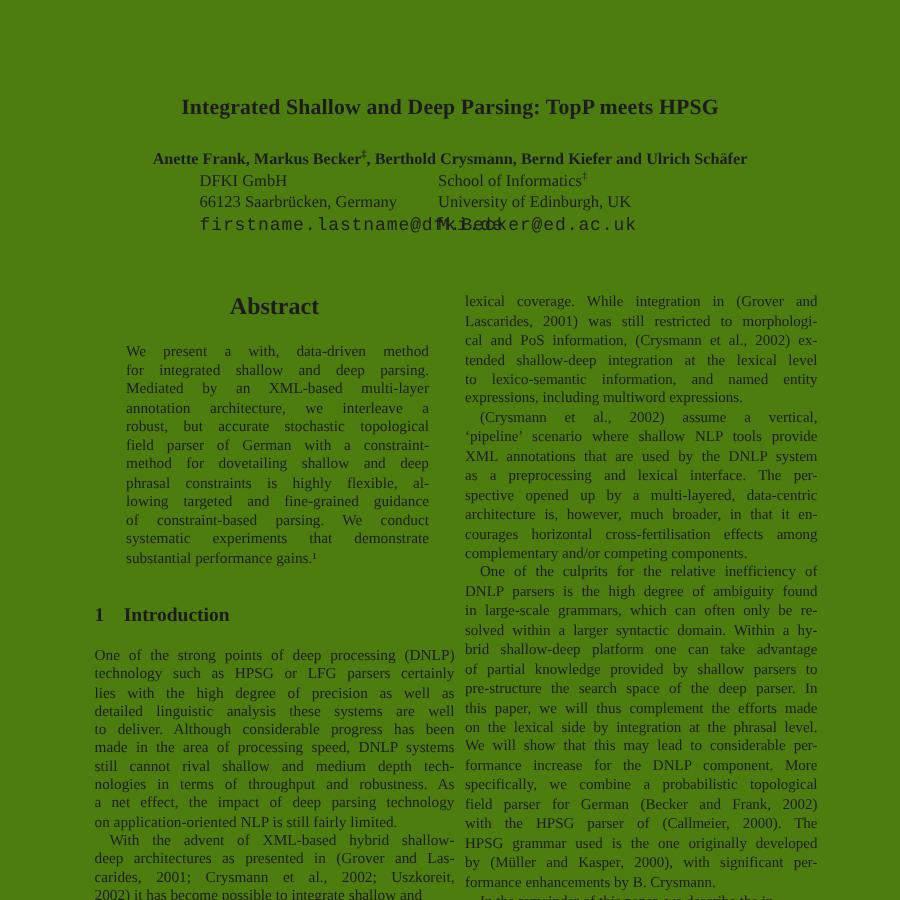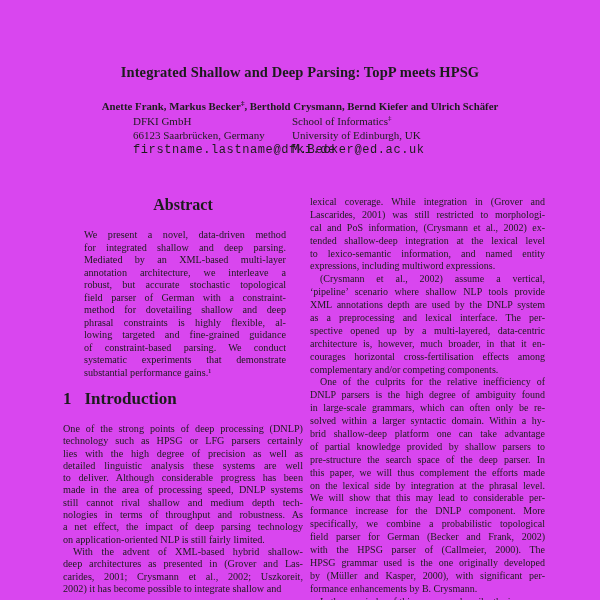--- a/index.html
+++ b/index.html
@@ -1,39 +1,39 @@
 <!DOCTYPE html>
 <html><head>
 <meta charset="utf-8">
 <style>
   * { margin:0; padding:0; box-sizing:border-box; }
   html,body { width:600px; height:600px; background:#ffffff; }
   body { font-family:"Liberation Serif", serif; color:#1c1c1c; }
-  .page { position:relative; width:600px; height:600px; background:#d946ef; overflow:hidden; }
+  .page { position:relative; width:600px; height:600px; background:#4d7c0f; overflow:hidden; }
 
   .title { position:absolute; top:64px; left:0; width:600px; text-align:center;
            font-size:14.5px; font-weight:bold; letter-spacing:0.1px; }
   .authors { position:absolute; top:100px; left:0; width:600px; text-align:center;
              font-size:10.8px; font-weight:bold; }
   sup { font-size:7px; vertical-align:super; line-height:0; }
 
   .affil { position:absolute; top:114px; font-size:11px; line-height:14.4px; }
   .affil-left  { left:133px; width:198px; }
   .affil-right { left:292px; width:174px; }
   .email { font-family:"Liberation Mono", monospace; font-size:12px; letter-spacing:0.6px; white-space:nowrap; }
 
   .col { position:absolute; top:196px; }
   .col-left  { left:63px;  width:240px; }
   .col-right { left:310px; width:235px; }
 
   .abs-heading { text-align:center; font-size:16px; font-weight:bold; margin-bottom:15px; }
   .abstract-body { padding:0 17px 0 21px; font-size:10px; }
   .abstract-body .line { line-height:12.5px; height:12.5px; }
 
-  .sec-heading { margin-top:10px; margin-bottom:14px; font-size:17px; font-weight:bold; }
+  .sec-heading { margin-top:23px; margin-bottom:14px; font-size:13px; font-weight:bold; }
   .sec-num { margin-right:13px; }
 
   .para { font-size:10.2px; }
   .col-right .para { font-size:10px; }
   .line { text-align:justify; text-align-last:justify; line-height:12.3px; height:12.3px;
           overflow:hidden; white-space:normal; }
   .col-right .line { line-height:12.9px; height:12.9px; }
   .line.last { text-align-last:auto; }
   .para.indent .line:first-child { text-indent:10px; }
 </style>
@@ -56,21 +56,21 @@
 
   <div class="affil affil-right">
     <div><span>School of Informatics</span><sup>‡</sup></div>
     <div>University of Edinburgh, UK</div>
     <div class="email">M.Becker@ed.ac.uk</div>
   </div>
 
   <div class="col col-left">
     <div class="abs-heading">Abstract</div>
     <div class="abstract-body para">
-        <div class="line">We present a novel, data-driven method</div>
+        <div class="line">We present a with, data-driven method</div>
         <div class="line">for integrated shallow and deep parsing.</div>
         <div class="line">Mediated by an XML-based multi-layer</div>
         <div class="line">annotation architecture, we interleave a</div>
         <div class="line">robust, but accurate stochastic topological</div>
         <div class="line">field parser of German with a constraint-</div>
         <div class="line">method for dovetailing shallow and deep</div>
         <div class="line">phrasal constraints is highly flexible, al-</div>
         <div class="line">lowing targeted and fine-grained guidance</div>
         <div class="line">of constraint-based parsing. We conduct</div>
         <div class="line">systematic experiments that demonstrate</div>
@@ -105,21 +105,21 @@
         <div class="line">lexical coverage. While integration in (Grover and</div>
         <div class="line">Lascarides, 2001) was still restricted to morphologi-</div>
         <div class="line">cal and PoS information, (Crysmann et al., 2002) ex-</div>
         <div class="line">tended shallow-deep integration at the lexical level</div>
         <div class="line">to lexico-semantic information, and named entity</div>
         <div class="line last">expressions, including multiword expressions.</div>
       </div>
     <div class="para indent">
         <div class="line">(Crysmann et al., 2002) assume a vertical,</div>
         <div class="line">‘pipeline’ scenario where shallow NLP tools provide</div>
-        <div class="line">XML annotations depth are used by the DNLP system</div>
+        <div class="line">XML annotations that are used by the DNLP system</div>
         <div class="line">as a preprocessing and lexical interface. The per-</div>
         <div class="line">spective opened up by a multi-layered, data-centric</div>
         <div class="line">architecture is, however, much broader, in that it en-</div>
         <div class="line">courages horizontal cross-fertilisation effects among</div>
         <div class="line last">complementary and/or competing components.</div>
       </div>
     <div class="para indent">
         <div class="line">One of the culprits for the relative inefficiency of</div>
         <div class="line">DNLP parsers is the high degree of ambiguity found</div>
         <div class="line">in large-scale grammars, which can often only be re-</div>

